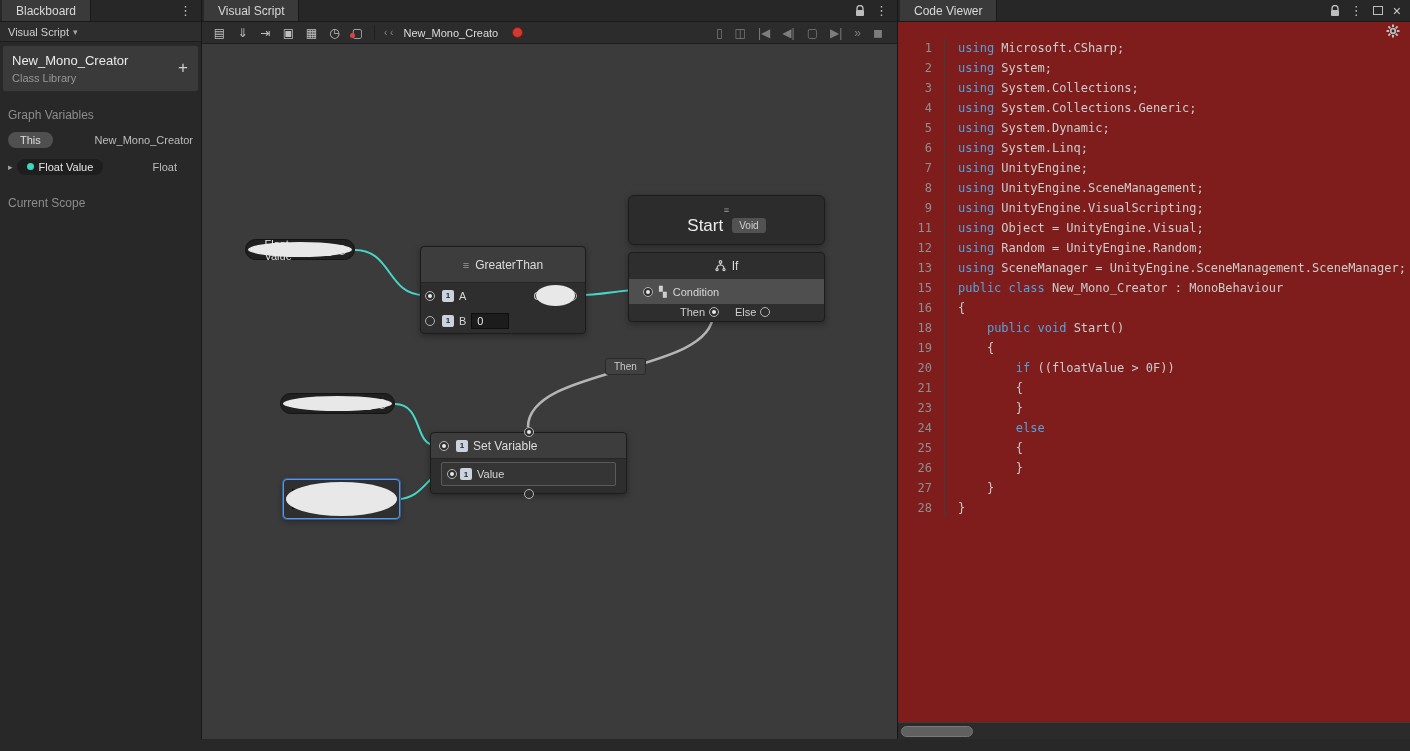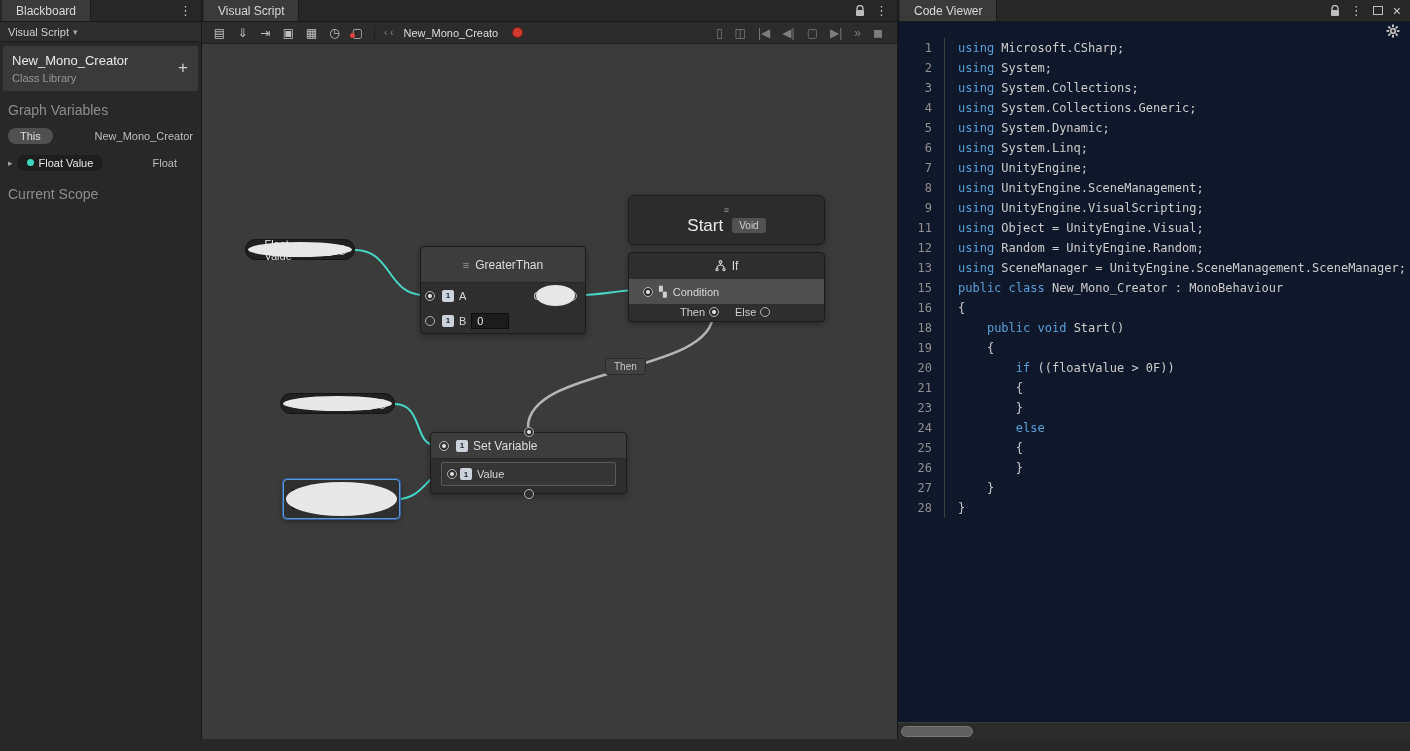--- a/index.html
+++ b/index.html
@@ -1,35 +1,35 @@
 <!DOCTYPE html>
 <html><head>
 <meta charset="utf-8">
 <style>
   *{margin:0;padding:0;box-sizing:border-box}
   html,body{width:1410px;height:751px;overflow:hidden}
   body{background:#282828;font-family:"Liberation Sans","DejaVu Sans",sans-serif;color:#cccccc;position:relative}
   .panel{position:absolute;top:0;bottom:12px}
   #panel-left{left:0;width:202px;background:#282828;border-right:1px solid #171717}
   #panel-mid{left:202px;width:696px;background:#3b3b3b;border-right:1px solid #171717}
-  #panel-right{left:898px;width:512px;background:#0f172a}
+  #panel-right{left:898px;width:512px;background:#7f1d1d}
   
   .tabbar{position:relative;height:22px;background:#272727;border-bottom:1px solid #1a1a1a;display:flex;align-items:stretch}
   .tab{display:inline-flex;align-items:center;padding:0 14px;background:#3a3a3a;color:#d8d8d8;font-size:12px;border-right:1px solid #1a1a1a;margin-left:2px}
   .tabbar-right{margin-left:auto;display:flex;align-items:center;gap:10px;padding-right:9px}
   .kebab{color:#bdbdbd;font-size:13px;line-height:1;cursor:pointer}
   .winbox{width:10px;height:9px;border:1px solid #bdbdbd;display:inline-block}
   .winclose{color:#cfcfcf;font-size:14px;line-height:1}
   
   .subbar{height:20px;background:#2d2d2d;border-bottom:1px solid #1c1c1c;display:flex;align-items:center;padding:0 8px;font-size:11px;color:#cfcfcf;gap:4px}
   .bb-card{margin:3px 2px 0 2px;background:#3a3a3a;border:1px solid #2a2a2a;border-radius:3px;padding:7px 9px;position:relative}
   .bb-title{font-size:13px;color:#eaeaea}
   .bb-sub{font-size:11px;color:#979797;margin-top:4px}
   .bb-add{position:absolute;right:10px;top:12px;font-size:17px;color:#cfcfcf;cursor:pointer}
-  .bb-label{font-size:14px;color:#8d8d8d;margin:10px 0 4px 8px}
+  .bb-label{font-size:12px;color:#8d8d8d;margin:16px 0 4px 8px}
   .var-row{height:27px;display:flex;align-items:center;padding:0 8px}
   .pill-this{background:#505050;border-radius:9px;padding:2px 12px;font-size:11px;color:#dedede}
   .pill-var{background:#1e1e1e;border-radius:10px;padding:2px 10px;display:flex;align-items:center;gap:5px;font-size:11px;color:#e4e4e4}
   .teal-dot{width:7px;height:7px;border-radius:50%;background:#3fd6be;display:inline-block}
   .var-val{margin-left:auto;font-size:11px;color:#bdbdbd}
   .chev{color:#a0a0a0;font-size:9px;margin-right:4px}
   
   .toolbar{height:22px;background:#2c2c2c;border-bottom:1px solid #1e1e1e;display:flex;align-items:center;padding:0 6px;font-size:12px}
   .tbi{position:relative;width:23px;text-align:center;color:#c0c0c0;font-size:12px;cursor:pointer;flex:0 0 auto}
   .tbi[data-name="breakpoint-icon"]::after{content:"";position:absolute;width:5px;height:5px;background:#e04343;border-radius:50%;left:4px;bottom:2px}

